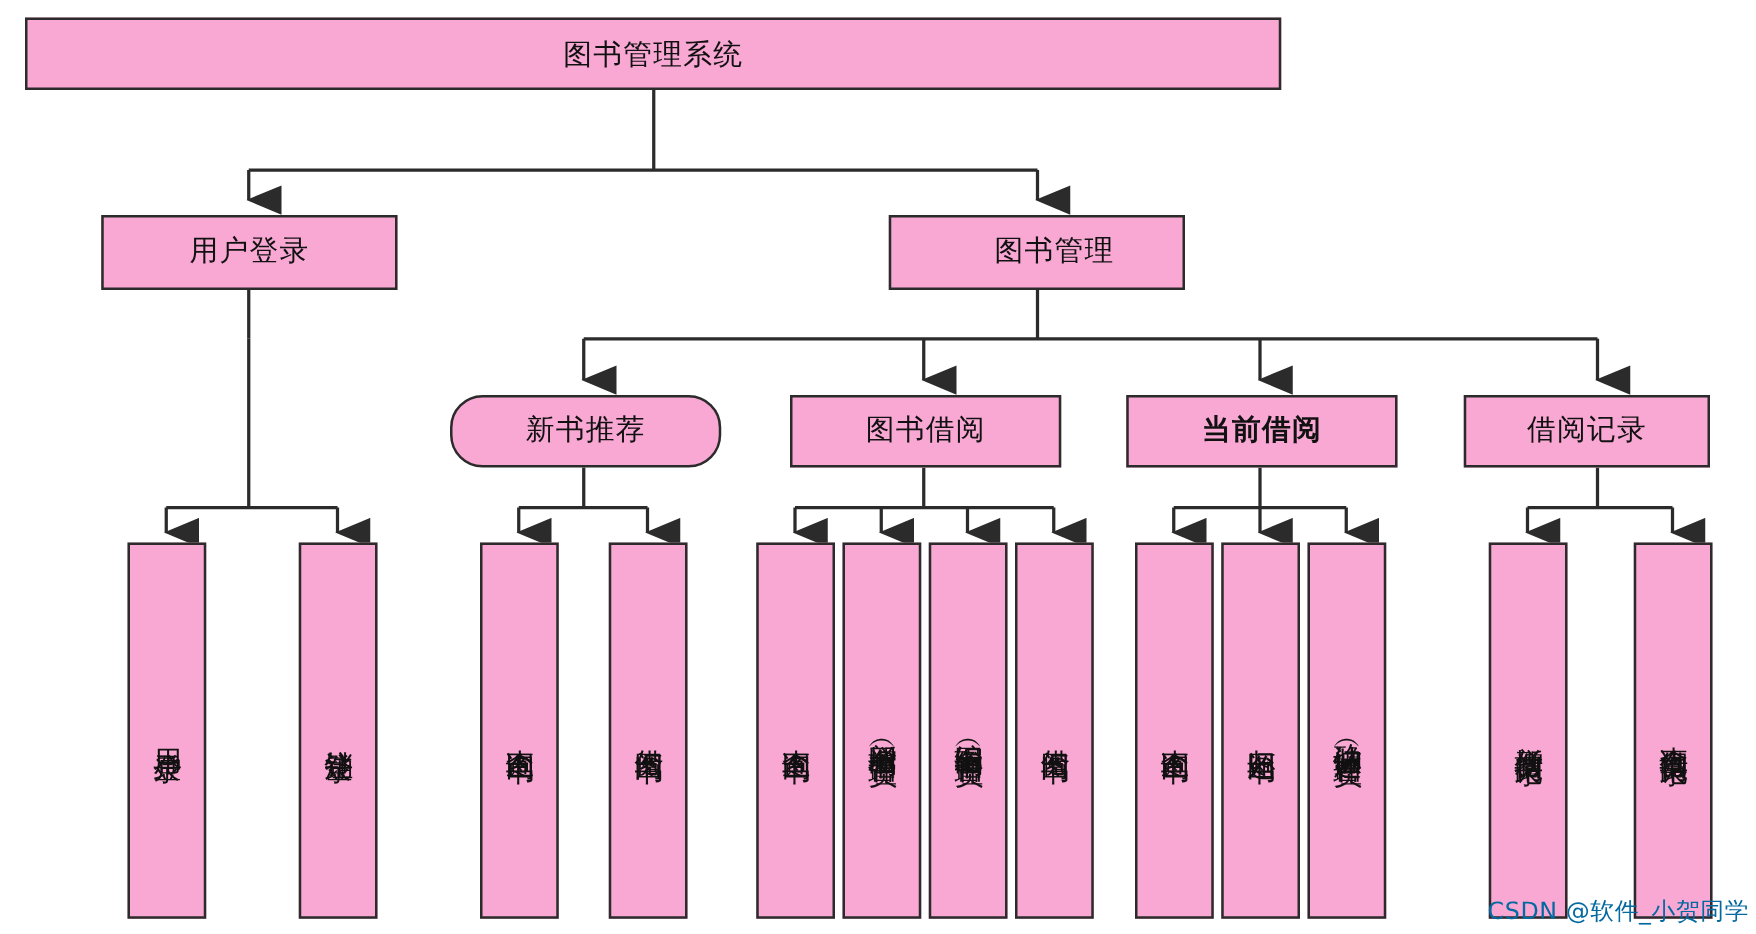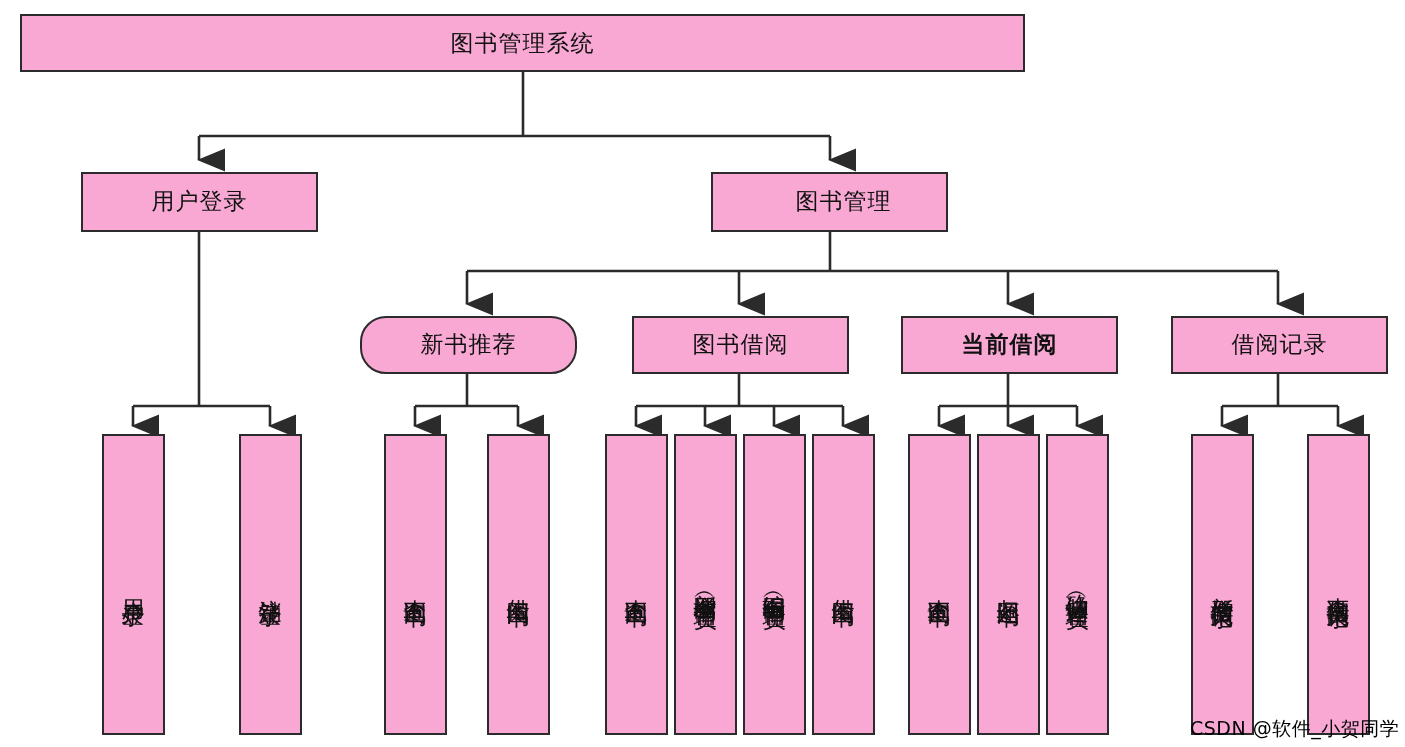--- a/index.html
+++ b/index.html
@@ -55,21 +55,21 @@
     text-orientation: upright;
     font-size: 23px;
     line-height: 1.22;
     letter-spacing: 2px;
     white-space: nowrap;
     color: #111111;
   }
   .watermark {
     position: absolute;
     font-size: 19px;
-    color: #000000;
+    color: #0369a1;
     white-space: nowrap;
     letter-spacing: 0.5px;
   }
 </style>
 </head>
 <body>
 
 <div id="diagram-root">
 
   <svg class="connectors" viewBox="0 0 1405 747">
@@ -140,21 +140,21 @@
   </div>
 
   <div class="node h-node" style="left:632px; top:316px; width:217px; height:58px;text-align:center;">
     <span>图书借阅</span>
   </div>
 
   <div class="node h-node" style="left:901px; top:316px; width:217px; height:58px;font-weight:bold;">
     <span>当前借阅</span>
   </div>
 
-  <div class="node h-node" style="left:1171px; top:316px; width:217px; height:58px;">
+  <div class="node h-node" style="left:1171px; top:316px; width:197px; height:58px;">
     <span>借阅记录</span>
   </div>
 
   <div class="node leaf-node" style="left:102px; top:434px; width:63px; height:301px;">
     <span class="vtext">用户登录</span>
   </div>
 
   <div class="node leaf-node" style="left:239px; top:434px; width:63px; height:301px;">
     <span class="vtext">注销登录</span>
   </div>

